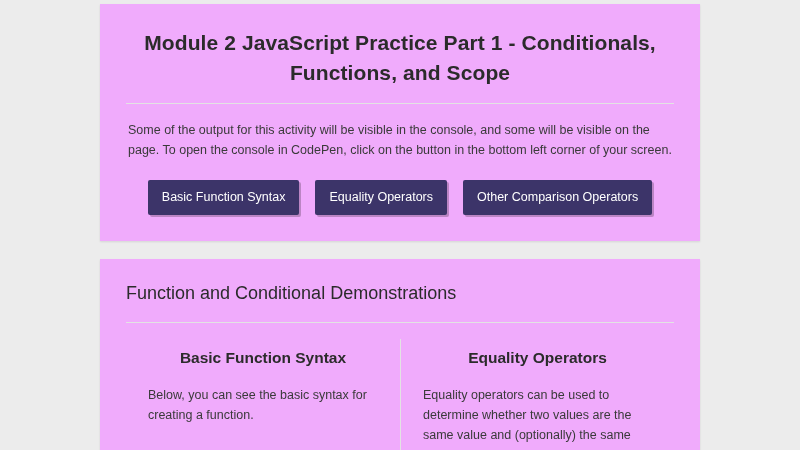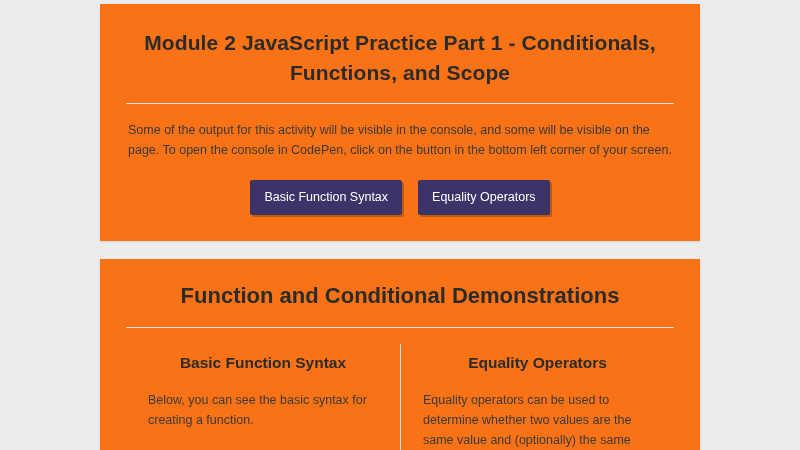--- a/index.html
+++ b/index.html
@@ -9,21 +9,21 @@
     overflow: hidden;
     background: #ececec;
     font-family: "Liberation Sans", sans-serif;
   }
   .page {
     width: 800px;
     height: 450px;
     position: relative;
   }
   .card {
-    background: #f97316;
+    background: #f0abfc;
     margin: 0 auto;
     width: 600px;
     box-shadow: 0 1px 2px rgba(0,0,0,0.10);
   }
   .card-hero {
     margin-top: 4px;
     padding: 18px 26px 26px 26px;
   }
   h1.title {
     font-size: 21px;
@@ -65,24 +65,24 @@
     cursor: pointer;
     box-shadow: 2px 2px 0 rgba(0,0,0,0.22);
     white-space: nowrap;
     font-family: "Liberation Sans", sans-serif;
   }
   .card-demo {
     margin-top: 18px;
     padding: 20px 26px 0 26px;
   }
   h2.section-title {
-    font-size: 22px;
-    font-weight: bold;
+    font-size: 18px;
+    font-weight: normal;
     color: #2b2b2b;
-    text-align: center;
+    text-align: left;
     margin: 4px 0 18px 0;
   }
   .cols {
     display: flex;
     gap: 0;
   }
   .col {
     width: 50%;
     padding: 0 22px;
   }
@@ -109,20 +109,21 @@
 <div class="page">
 
   <div class="card card-hero">
     <h1 class="title">Module 2 JavaScript Practice Part 1 - Conditionals, Functions, and Scope</h1>
     <hr class="divider">
     <p class="intro">Some of the output for this activity will be visible in the console, and some will be visible on the page. To open the console in CodePen, click on the button in the bottom left corner of your screen.</p>
 
     <div class="btn-row">
       <button class="btn">Basic Function Syntax</button>
       <button class="btn">Equality Operators</button>
+      <button class="btn">Other Comparison Operators</button>
     </div>
 
   </div>
 
   <div class="card card-demo">
     <h2 class="section-title">Function and Conditional Demonstrations</h2>
     <hr class="divider">
 
     <div class="cols">
 

